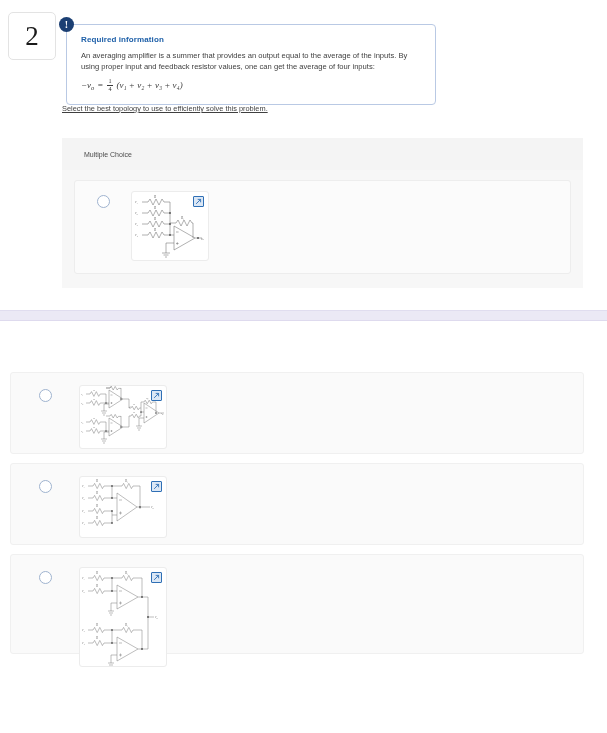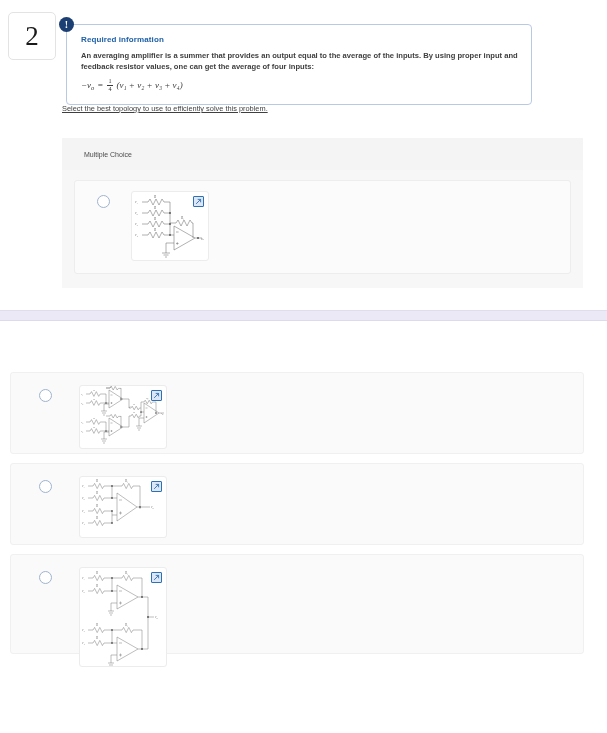--- a/index.html
+++ b/index.html
@@ -29,21 +29,21 @@
     border-radius: 5px;
     display: flex; align-items: center; justify-content: center;
     font-size: 27px;
     color: #1a1a1a;
     font-family: "Liberation Serif", serif;
   }
 
   .info-card {
     position: absolute;
     left: 66px; top: 24px;
-    width: 466px;
+    width: 370px;
     min-height: 66px;
     border: 1px solid #b9c9e4;
     border-radius: 4px;
     background: #ffffff;
     padding: 10px 12px 12px 14px;
     box-sizing: border-box;
   }
   .info-badge {
     position: absolute;
     left: 59px; top: 17px;
@@ -63,21 +63,20 @@
     font-size: 8px;
     font-weight: bold;
     margin: 0 0 6px 0;
     letter-spacing: .1px;
   }
   .info-body {
     font-size: 7.6px;
     line-height: 11px;
     color: #3f3f3f;
     margin: 0;
-    font-weight: bold;
   }
   .eq {
     margin-top: 6px;
     font-family: "Liberation Serif", serif;
     font-size: 9px;
     color: #3a3a3a;
     font-style: italic;
     display: flex;
     align-items: center;
     gap: 3px;

